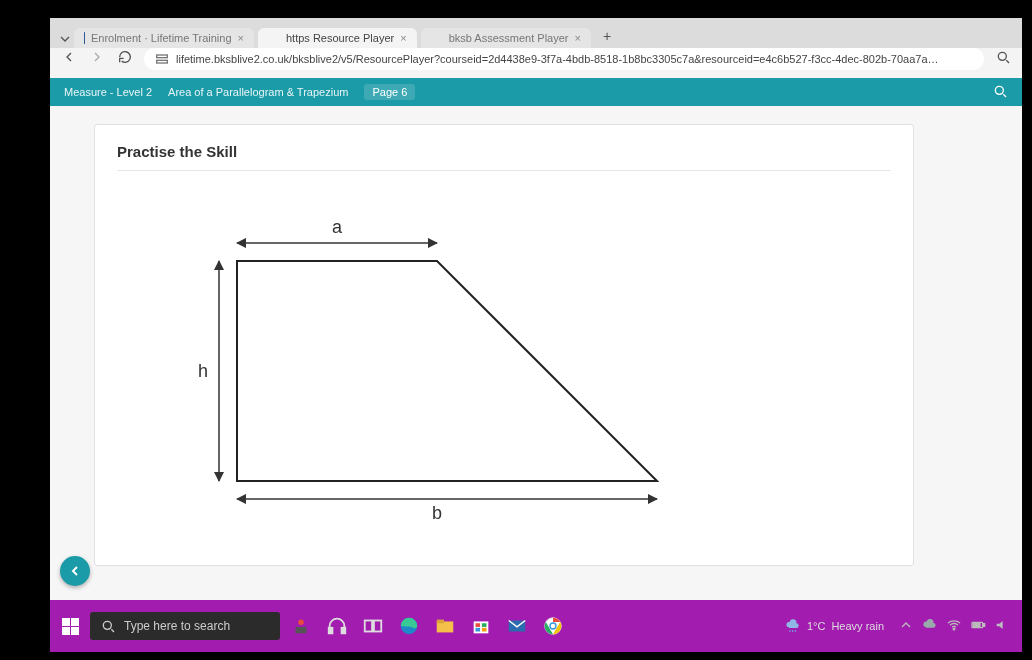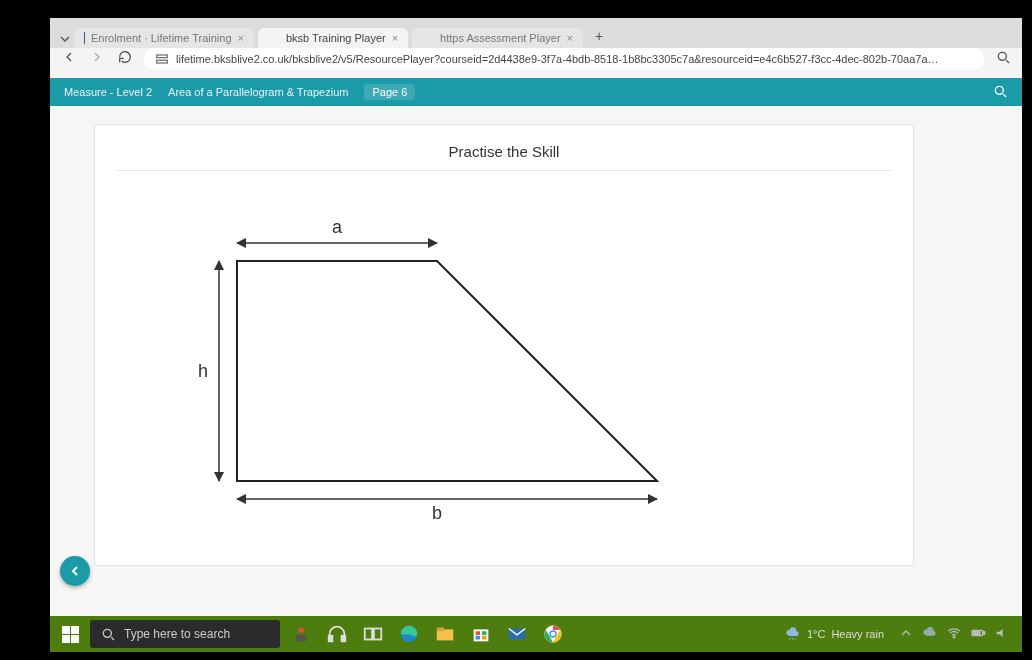--- a/index.html
+++ b/index.html
@@ -82,38 +82,37 @@
   }
   .card {
     background:#fff;
     border:1px solid #e1e1e1;
     border-radius:3px;
     padding:18px 22px 30px 22px;
     width: 820px;
     min-height: 400px;
   }
   .card h2 {
-    font-size:15px; font-weight:400; color:#333;
+    font-size:15px; font-weight:700; color:#333;
     padding-bottom:10px;
     border-bottom:1px solid #e5e5e5;
     margin-bottom:20px;
-    text-align:center;
   }
   .figure-wrap { padding: 10px 20px; }
   .prev-btn {
     position:absolute; left:10px; bottom:40px;
     width:30px; height:30px; border-radius:50%;
     background:#1b9aa8; color:#fff;
     display:flex; align-items:center; justify-content:center;
     font-size:16px; box-shadow:0 2px 4px rgba(0,0,0,.3);
   }
   
   .taskbar {
     position:absolute; left:50px; right:10px; bottom:8px;
-    height:36px; background:#4d7c0f;
+    height:52px; background:#a21caf;
     display:flex; align-items:center; gap:6px;
     padding:16px 6px; color:#fff; font-size:12px;
   }
   .start { width:28px; height:28px; display:flex; align-items:center; justify-content:center; }
   .win-logo {
     display:grid; grid-template-columns:8px 8px; grid-template-rows:8px 8px; gap:1px;
   }
   .win-logo span { background:#fff; }
   .search-box {
     display:flex; align-items:center; gap:8px;
@@ -145,28 +144,28 @@
     </div>
     <div class="tab dim">
       <span class="favicon" style="background:#2b5797;border-radius:2px;"></span>
       <span>Enrolment · Lifetime Training</span>
       <span class="tab-close">×</span>
     </div>
     <div class="tab">
       <span class="favicon four-dots">
         <span class="d-red"></span><span class="d-orange"></span><span class="d-blue"></span><span class="d-green"></span>
       </span>
-      <span>bksb Training Player</span>
+      <span>https Resource Player</span>
       <span class="tab-close">×</span>
     </div>
     <div class="tab dim">
       <span class="favicon four-dots">
         <span class="d-red"></span><span class="d-orange"></span><span class="d-blue"></span><span class="d-green"></span>
       </span>
-      <span>https Assessment Player</span>
+      <span>bksb Assessment Player</span>
       <span class="tab-close">×</span>
     </div>
     <div class="tab-add">+</div>
   </div>
 
   <div class="omnibar">
     <div class="icon-btn">
       <svg class="ic" viewBox="0 0 24 24" fill="none" stroke="#555" stroke-width="2">
           <path d="M15 18l-6-6 6-6"></path>
         </svg>

